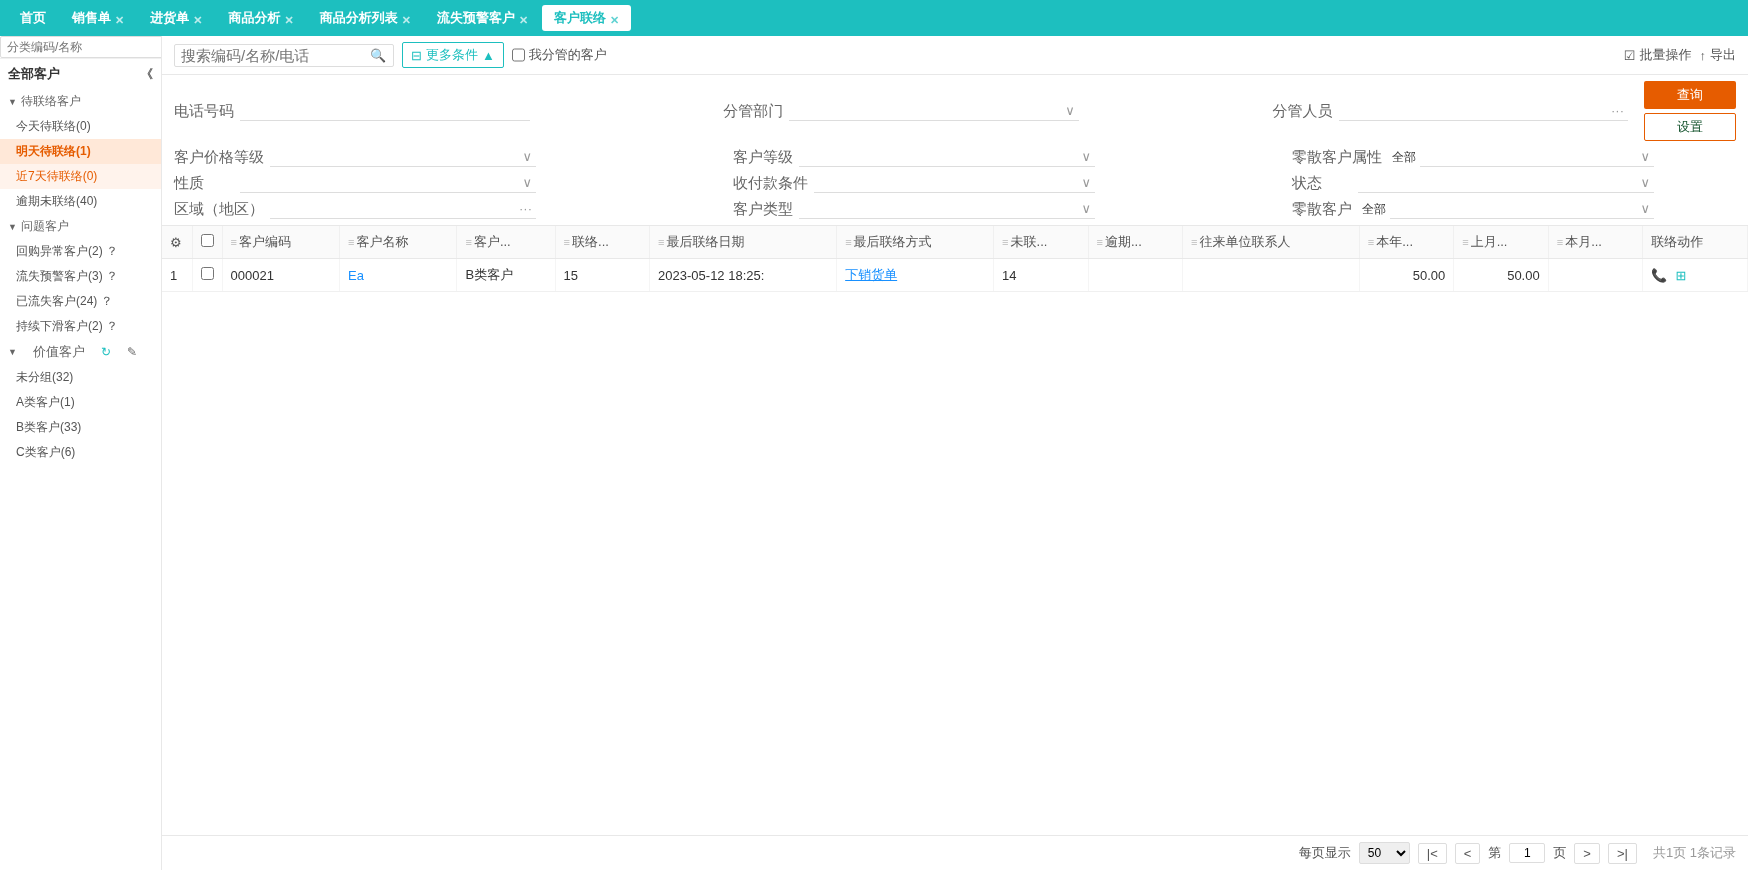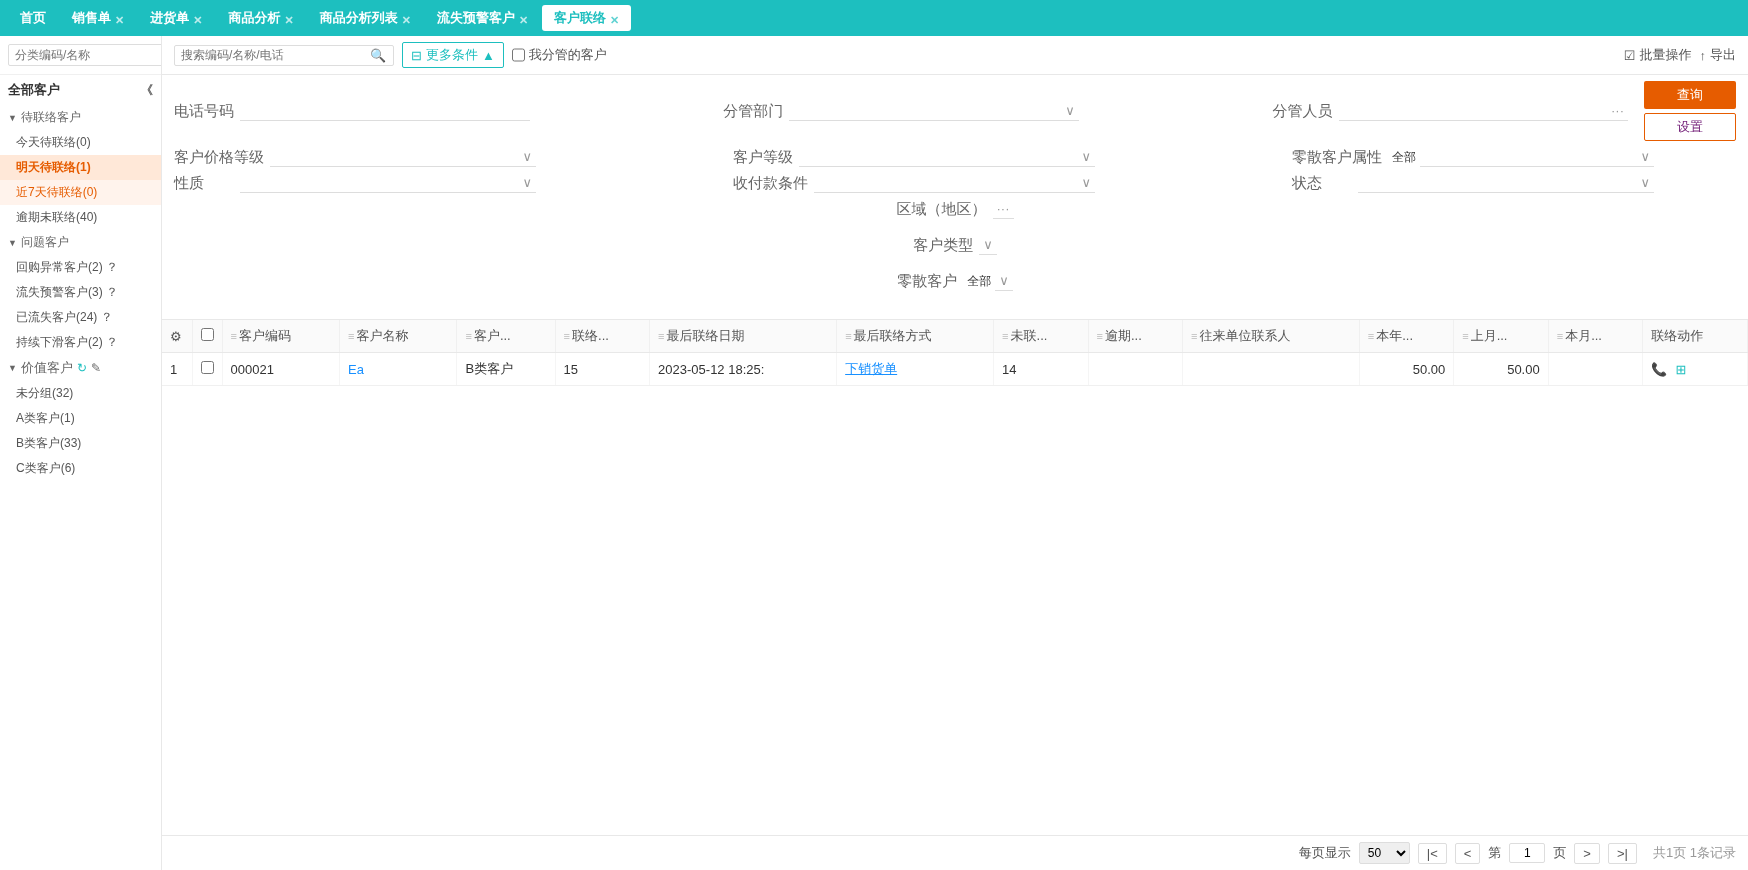--- a/index.html
+++ b/index.html
@@ -38,21 +38,21 @@
 
     
     .sidebar {
       width: 162px;
       background: #fff;
       border-right: 1px solid #e8e8e8;
       overflow-y: auto;
       flex-shrink: 0;
     }
     .sidebar-search {
-      padding: 8px;
+      padding: 0;
       display: flex;
       align-items: center;
       gap: 4px;
       border-bottom: 1px solid #f0f0f0;
     }
     .sidebar-search input {
       flex: 1;
       border: 1px solid #ddd;
       padding: 3px 6px;
       font-size: 12px;
@@ -110,21 +110,21 @@
       align-items: center;
       border: 1px solid #ddd;
       border-radius: 2px;
       padding: 2px 6px;
       gap: 4px;
       width: 220px;
     }
     .filter-search-box input {
       border: none;
       outline: none;
-      font-size: 12px;
+      font-size: 15px;
       width: 100%;
       color: #999;
     }
     .filter-btn {
       display: flex;
       align-items: center;
       gap: 4px;
       color: #1dbfbf;
       cursor: pointer;
       font-size: 12px;
@@ -158,21 +158,21 @@
       background: #fff;
       border-bottom: 1px solid #e8e8e8;
       padding: 6px 12px;
     }
     .adv-filter-row {
       display: flex;
       gap: 8px;
       margin-bottom: 6px;
       align-items: center;
     }
-    .adv-filter-row:last-child { margin-bottom: 14px; flex-direction: column; }
+    .adv-filter-row:last-child { margin-bottom: 0; }
     .filter-field {
       display: flex;
       align-items: center;
       flex: 1;
       min-width: 0;
     }
     .filter-field label {
       white-space: nowrap;
       color: #666;
       font-size: 15px;
@@ -215,21 +215,21 @@
       color: #fff;
       border: none;
       padding: 5px 16px;
       cursor: pointer;
       border-radius: 2px;
       font-size: 13px;
       white-space: nowrap;
     }
     .set-btn {
       background: #fff;
-      color: #701a75;
+      color: #14532d;
       border: 1px solid #e65c00;
       padding: 4px 32px;
       cursor: pointer;
       border-radius: 2px;
       font-size: 13px;
       white-space: nowrap;
     }
 
     
     .table-wrap {
@@ -357,21 +357,21 @@
     <div class="sidebar-item active">明天待联络(1)</div>
     <div class="sidebar-item active-light">近7天待联络(0)</div>
     <div class="sidebar-item">逾期未联络(40)</div>
 
     <div class="sidebar-group-label">问题客户</div>
     <div class="sidebar-item">回购异常客户(2) ？</div>
     <div class="sidebar-item">流失预警客户(3) ？</div>
     <div class="sidebar-item">已流失客户(24) ？</div>
     <div class="sidebar-item">持续下滑客户(2) ？</div>
 
-    <div class="sidebar-group-label" style="display:flex;align-items:center;gap:4px;">
+    <div class="sidebar-group-label" style="display:flex;align-items:center;gap:16px;">
       <span>价值客户</span>
       <span style="font-size:12px;color:#1dbfbf;cursor:pointer;">↻</span>
       <span style="font-size:12px;color:#666;cursor:pointer;">✎</span>
     </div>
     <div class="sidebar-item">未分组(32)</div>
     <div class="sidebar-item">A类客户(1)</div>
     <div class="sidebar-item">B类客户(33)</div>
     <div class="sidebar-item">C类客户(6)</div>
   </div>
 

